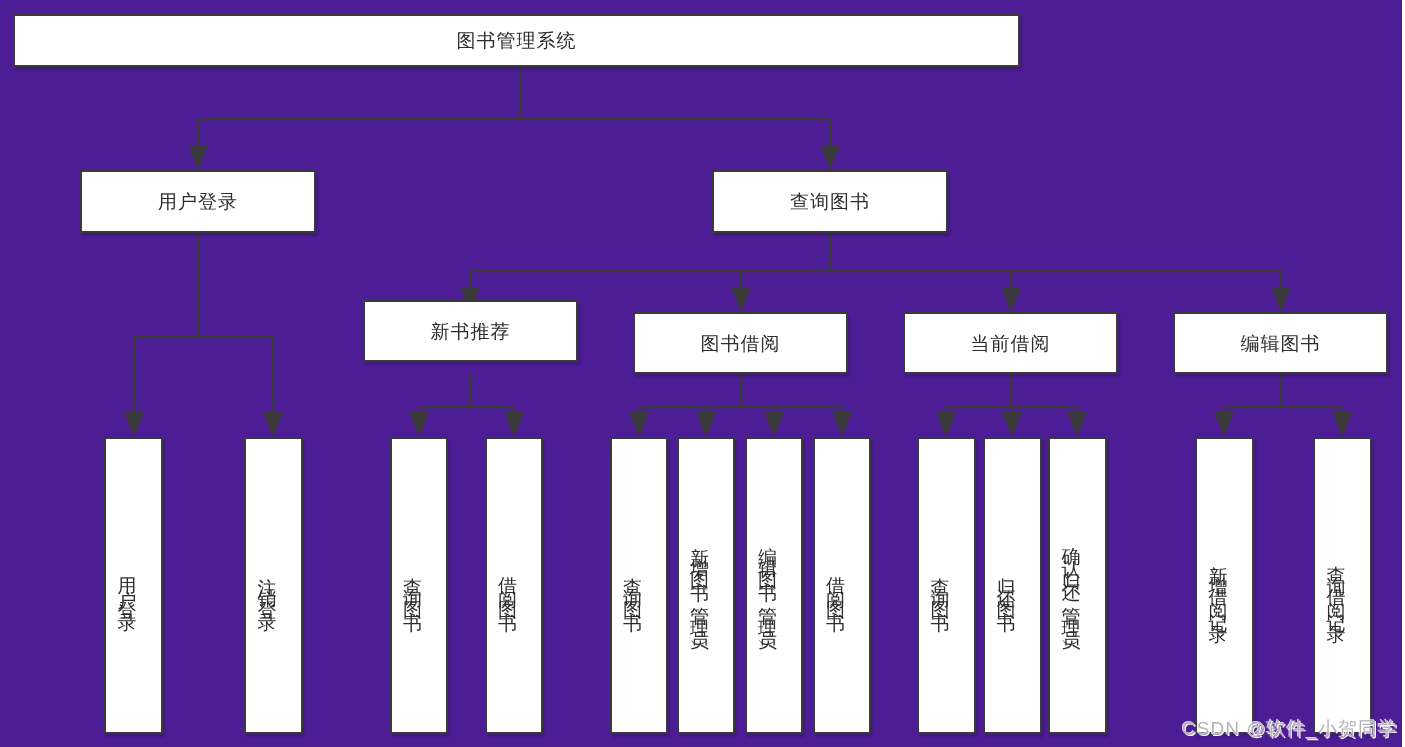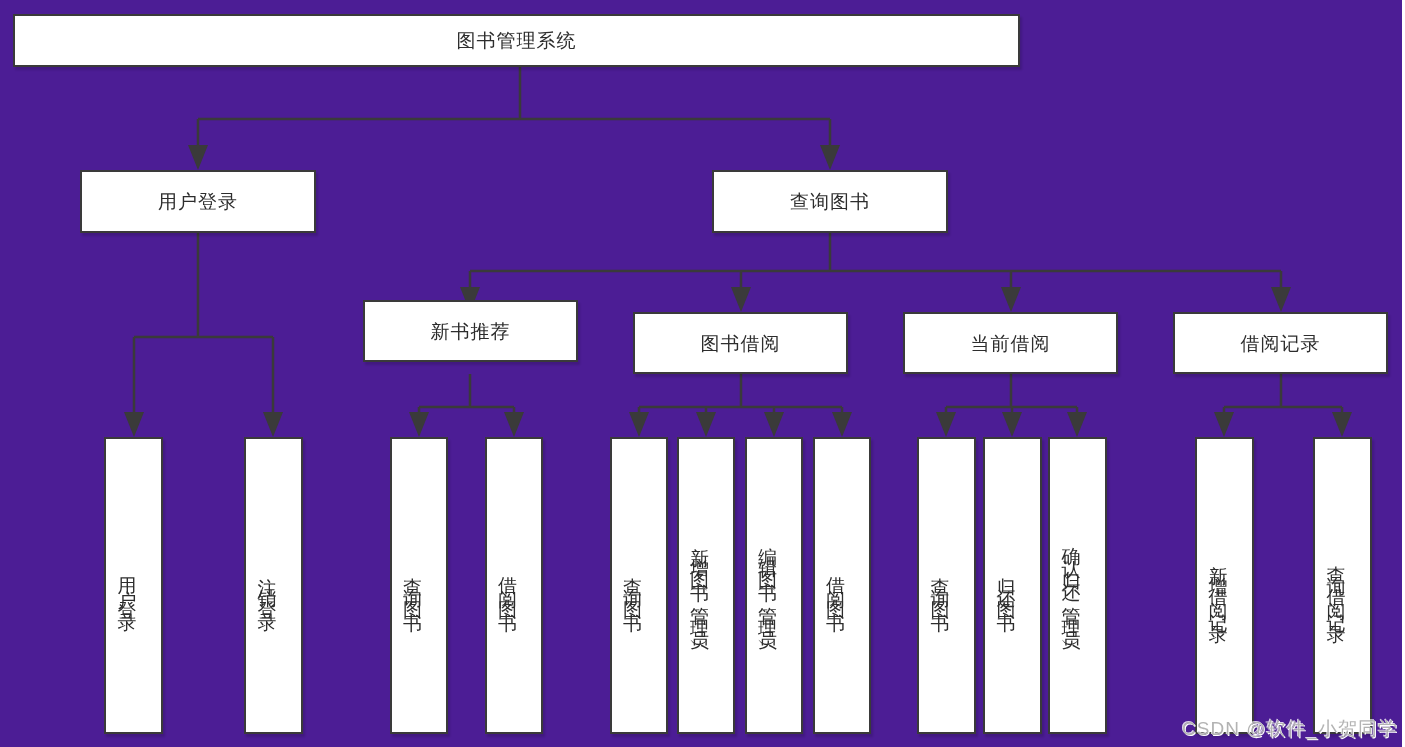--- a/index.html
+++ b/index.html
@@ -120,21 +120,21 @@
   <div class="box" style="left:363px; top:300px; width:215px; height:62px">
     <span class="htext">新书推荐</span>
   </div>
   <div class="box" style="left:633px; top:312px; width:215px; height:62px">
     <span class="htext">图书借阅</span>
   </div>
   <div class="box" style="left:903px; top:312px; width:215px; height:62px">
     <span class="htext">当前借阅</span>
   </div>
   <div class="box" style="left:1173px; top:312px; width:215px; height:62px">
-    <span class="htext">借阅记录</span>
+    <span class="htext">编辑图书</span>
   </div>
 
   <div class="box" style="left:104px; top:437px; width:59px; height:297px">
     <span class="vtext">用户登录</span>
   </div>
   <div class="box" style="left:244px; top:437px; width:59px; height:297px">
     <span class="vtext">注销登录</span>
   </div>
 
   <div class="box" style="left:390px; top:437px; width:58px; height:297px">

